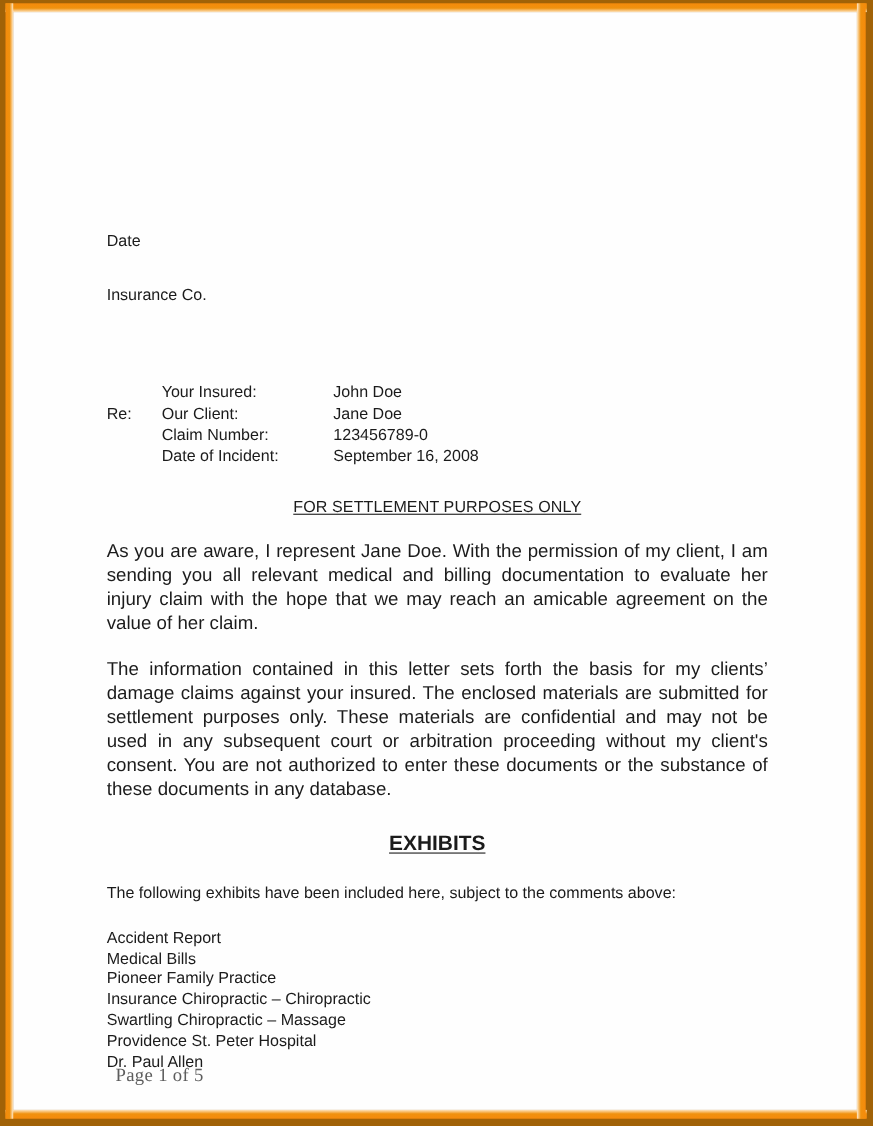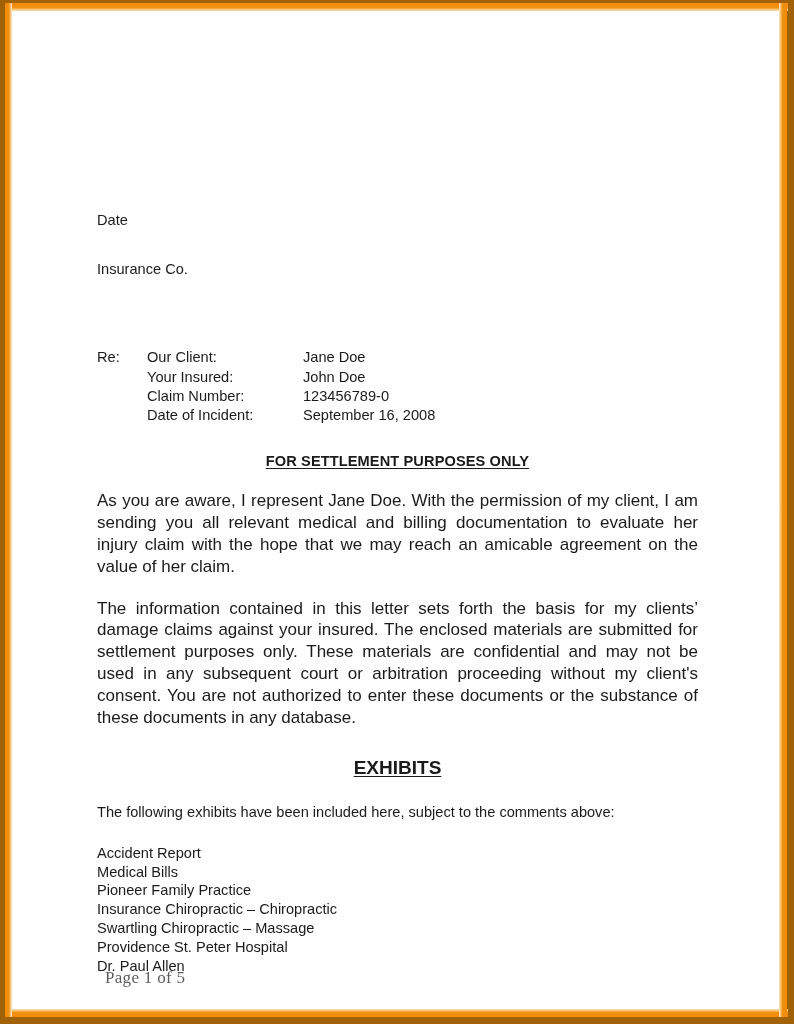--- a/index.html
+++ b/index.html
@@ -84,21 +84,21 @@
     font-size: 14.6px;
     line-height: 1.255;
     white-space: nowrap;
   }
   .re-label-col { width: 50px; }
   .re-field-col { width: 156px; }
 
   .center-heading {
     margin: 26px 0 0 0;
     text-align: center;
-    font-weight: bold;
+    font-weight: normal;
     font-size: 14.6px;
     letter-spacing: 0.1px;
   }
   .center-heading span {
     text-decoration: underline;
     text-underline-offset: 2px;
   }
 
   .salutation {
     margin: 24px 0 0 0;
@@ -166,28 +166,28 @@
 
     <div class="letter">
 
       <p class="line-date">Date</p>
 
       <p class="line-recipient">Insurance Co.</p>
 
       <table class="re-block">
         <tbody>
           <tr>
+            <td class="re-label-col"></td>
+            <td class="re-field-col">Your Insured:</td>
+            <td>John Doe</td>
+          </tr>
+          <tr>
             <td class="re-label-col">Re:</td>
             <td class="re-field-col">Our Client:</td>
             <td>Jane Doe</td>
-          </tr>
-          <tr>
-            <td class="re-label-col"></td>
-            <td class="re-field-col">Your Insured:</td>
-            <td>John Doe</td>
           </tr>
           <tr>
             <td class="re-label-col"></td>
             <td class="re-field-col">Claim Number:</td>
             <td>123456789-0</td>
           </tr>
           <tr>
             <td class="re-label-col"></td>
             <td class="re-field-col">Date of Incident:</td>
             <td>September 16, 2008</td>

